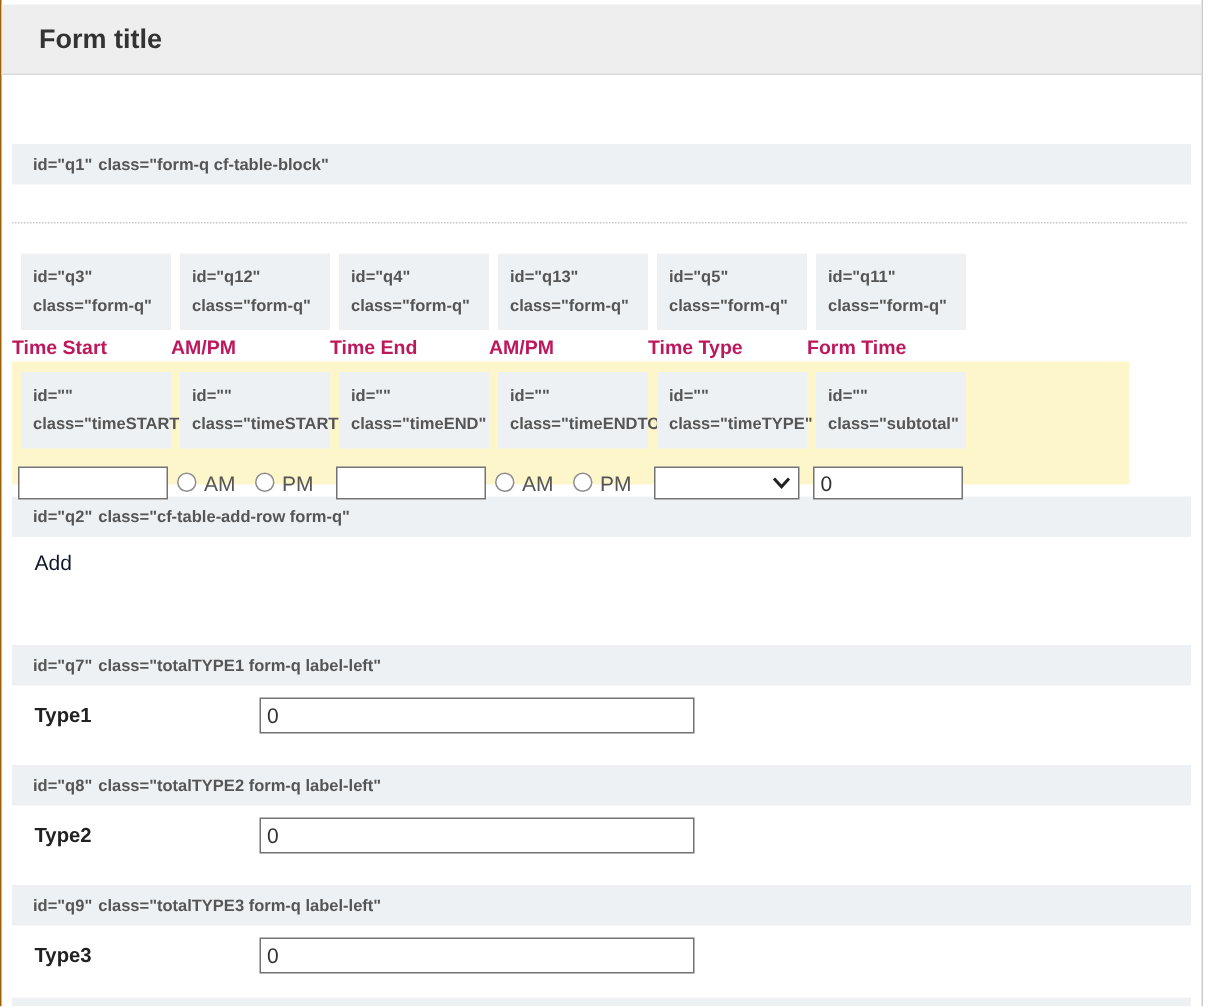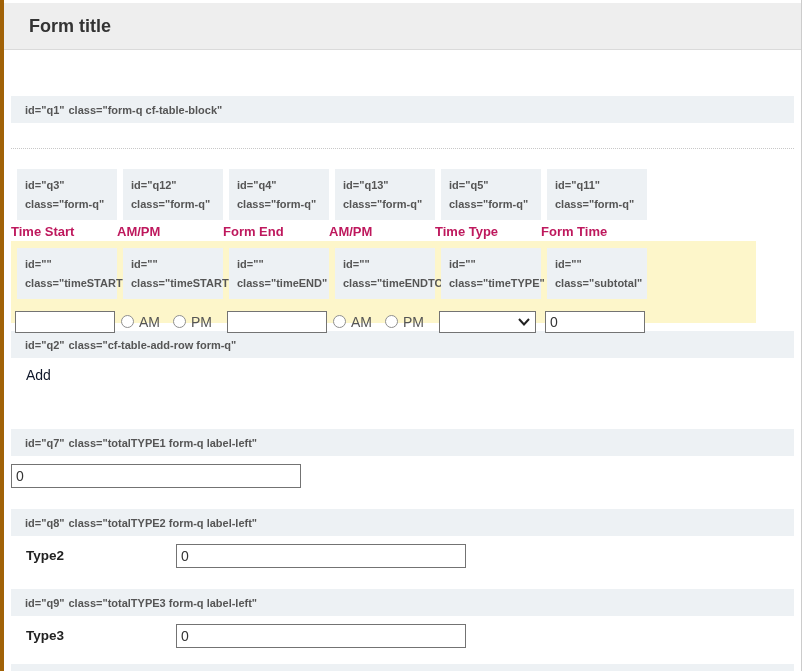--- a/index.html
+++ b/index.html
@@ -5,21 +5,21 @@
   * { margin:0; padding:0; box-sizing:border-box; }
   html,body { background:#fff; }
   body {
     width:808px; height:671px;
     font-family:"Liberation Sans", sans-serif;
     position:relative;
   }
   .page {
     position:absolute; left:0; top:0;
     width:802px; height:671px;
-    border-left:4px solid #a16207;
+    border-left:1px solid #a16207;
     border-right:1px solid #cccccc;
     padding-top:3px;
     overflow:hidden;
     background:#fff;
   }
   .form-header {
     height:47px;
     background:#eeeeee;
     border-bottom:1px solid #dadada;
     display:flex; align-items:center;
@@ -191,21 +191,21 @@
           <div>id="q12"</div>
           <div>class="form-q"</div>
         </div>
         <div class="col-header">AM/PM</div>
       </div>
       <div class="col">
         <div class="idbox">
           <div>id="q4"</div>
           <div>class="form-q"</div>
         </div>
-        <div class="col-header">Form End</div>
+        <div class="col-header">Time End</div>
       </div>
       <div class="col">
         <div class="idbox">
           <div>id="q13"</div>
           <div>class="form-q"</div>
         </div>
         <div class="col-header">AM/PM</div>
       </div>
       <div class="col">
         <div class="idbox">
@@ -316,20 +316,21 @@
     </div>
     <a class="add-link" href="#">Add</a>
 
     
     <div class="total-section sec-1">
       <div class="idbar">
         <span>id="q7"</span>
         <span>class="totalTYPE1 form-q label-left"</span>
       </div>
       <div class="total-row">
+        <div class="total-label">Type1</div>
         <input class="total-input" type="text" value="0" style="">
       </div>
     </div>
 
     
     <div class="total-section sec-2">
       <div class="idbar">
         <span>id="q8"</span>
         <span>class="totalTYPE2 form-q label-left"</span>
       </div>

